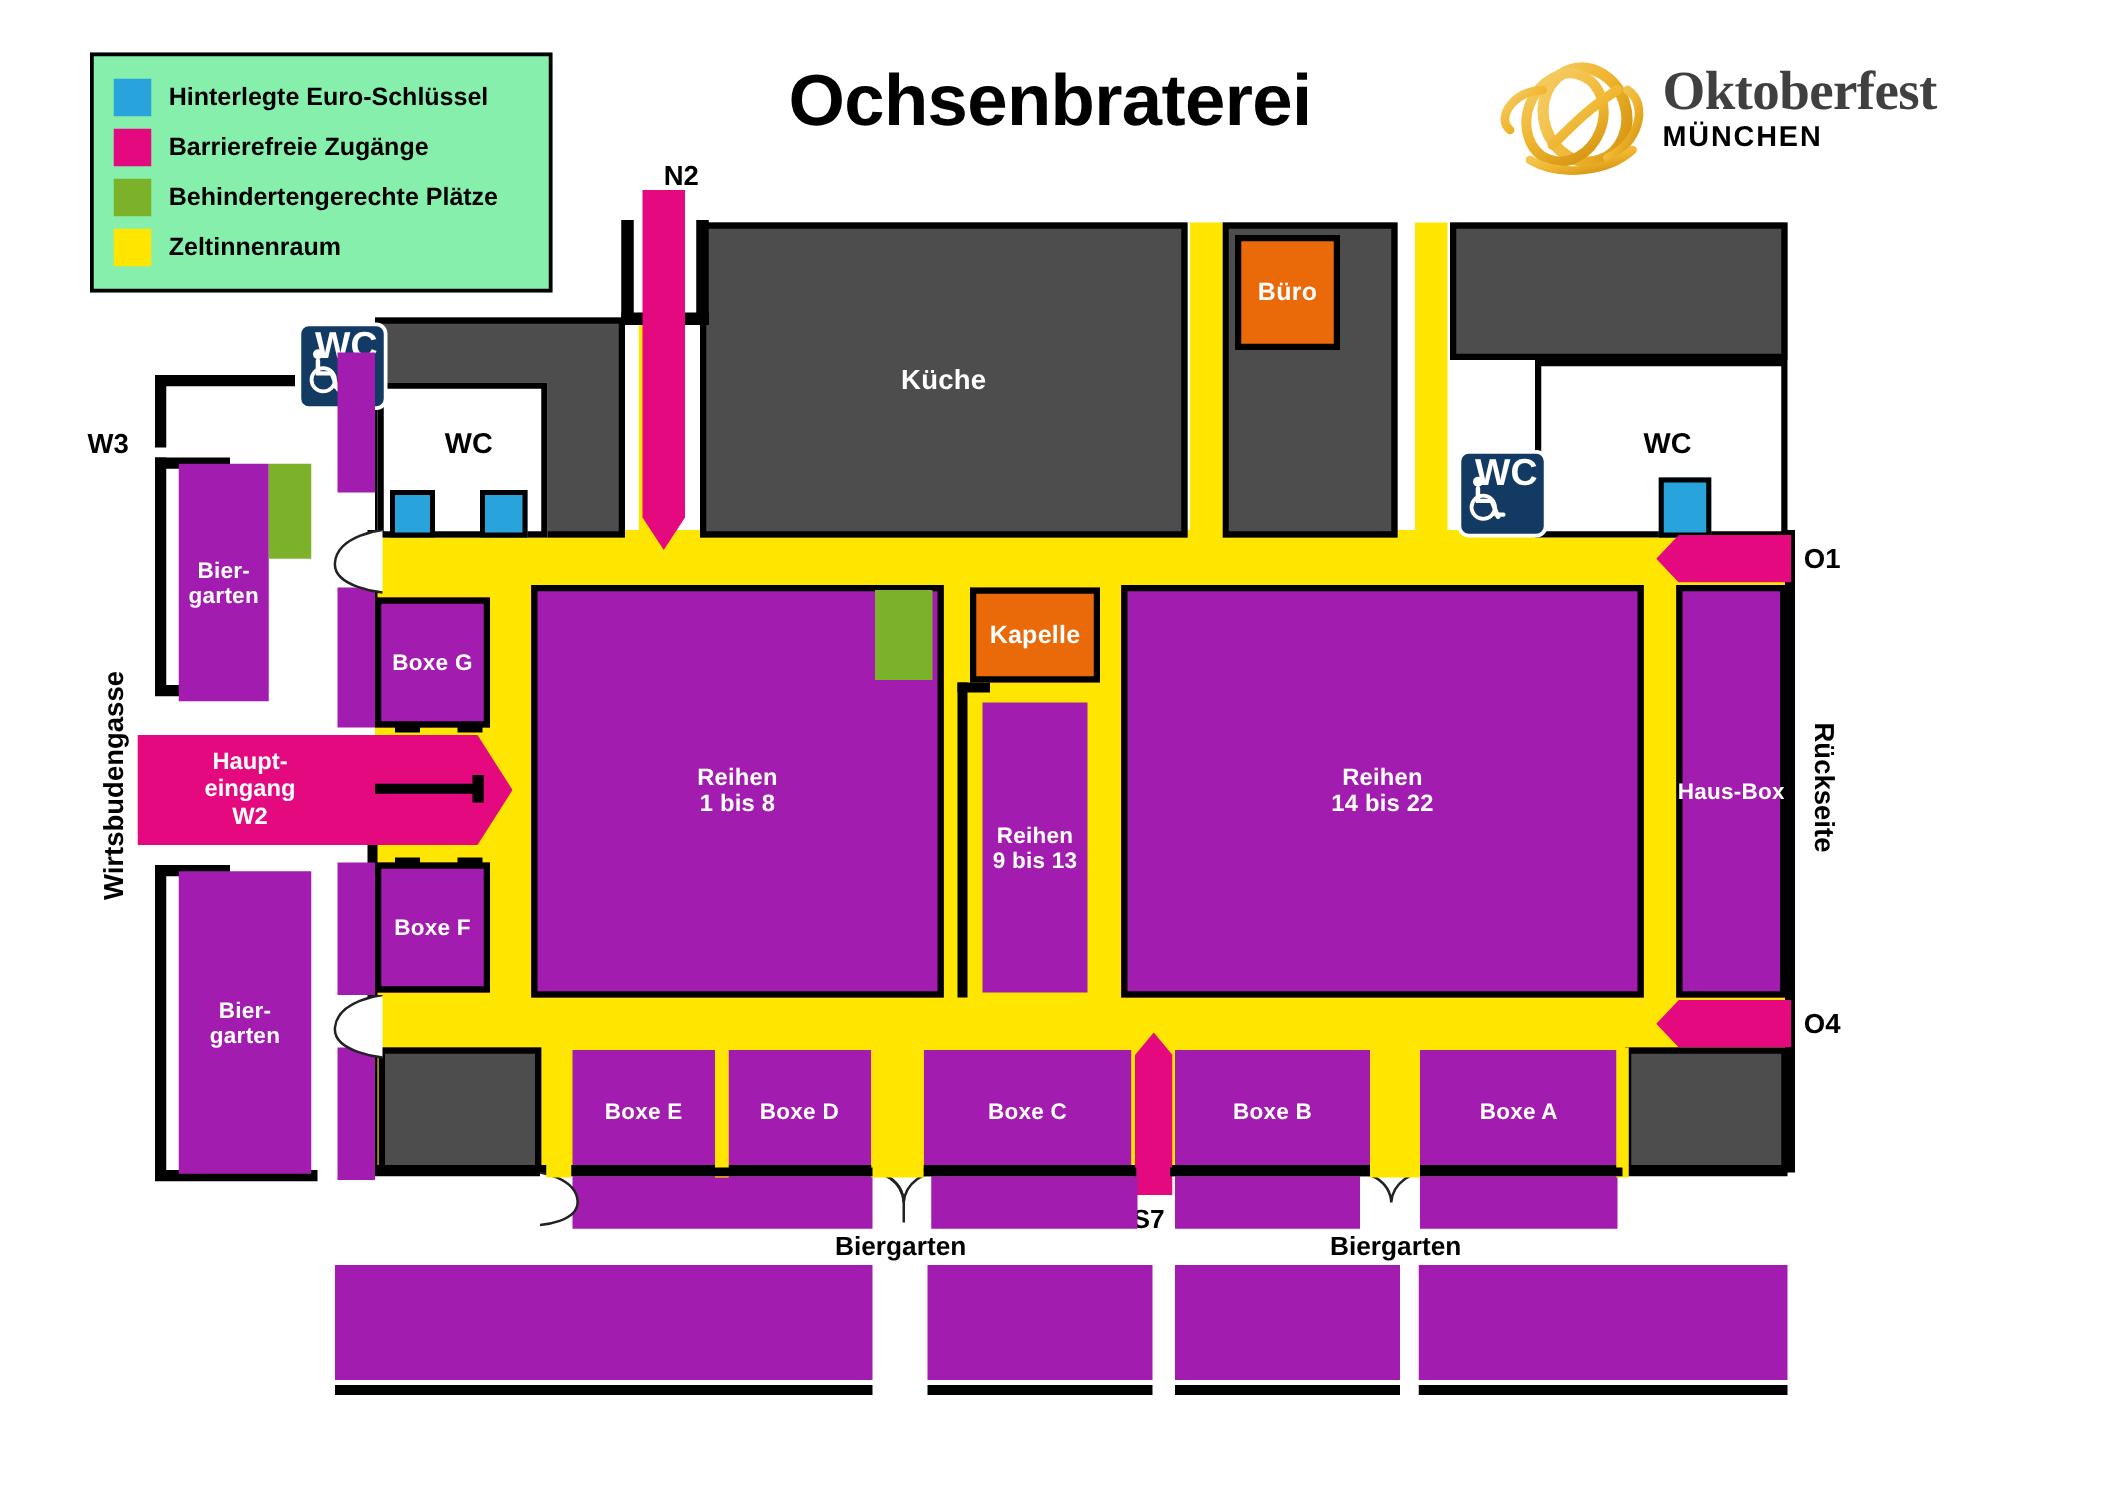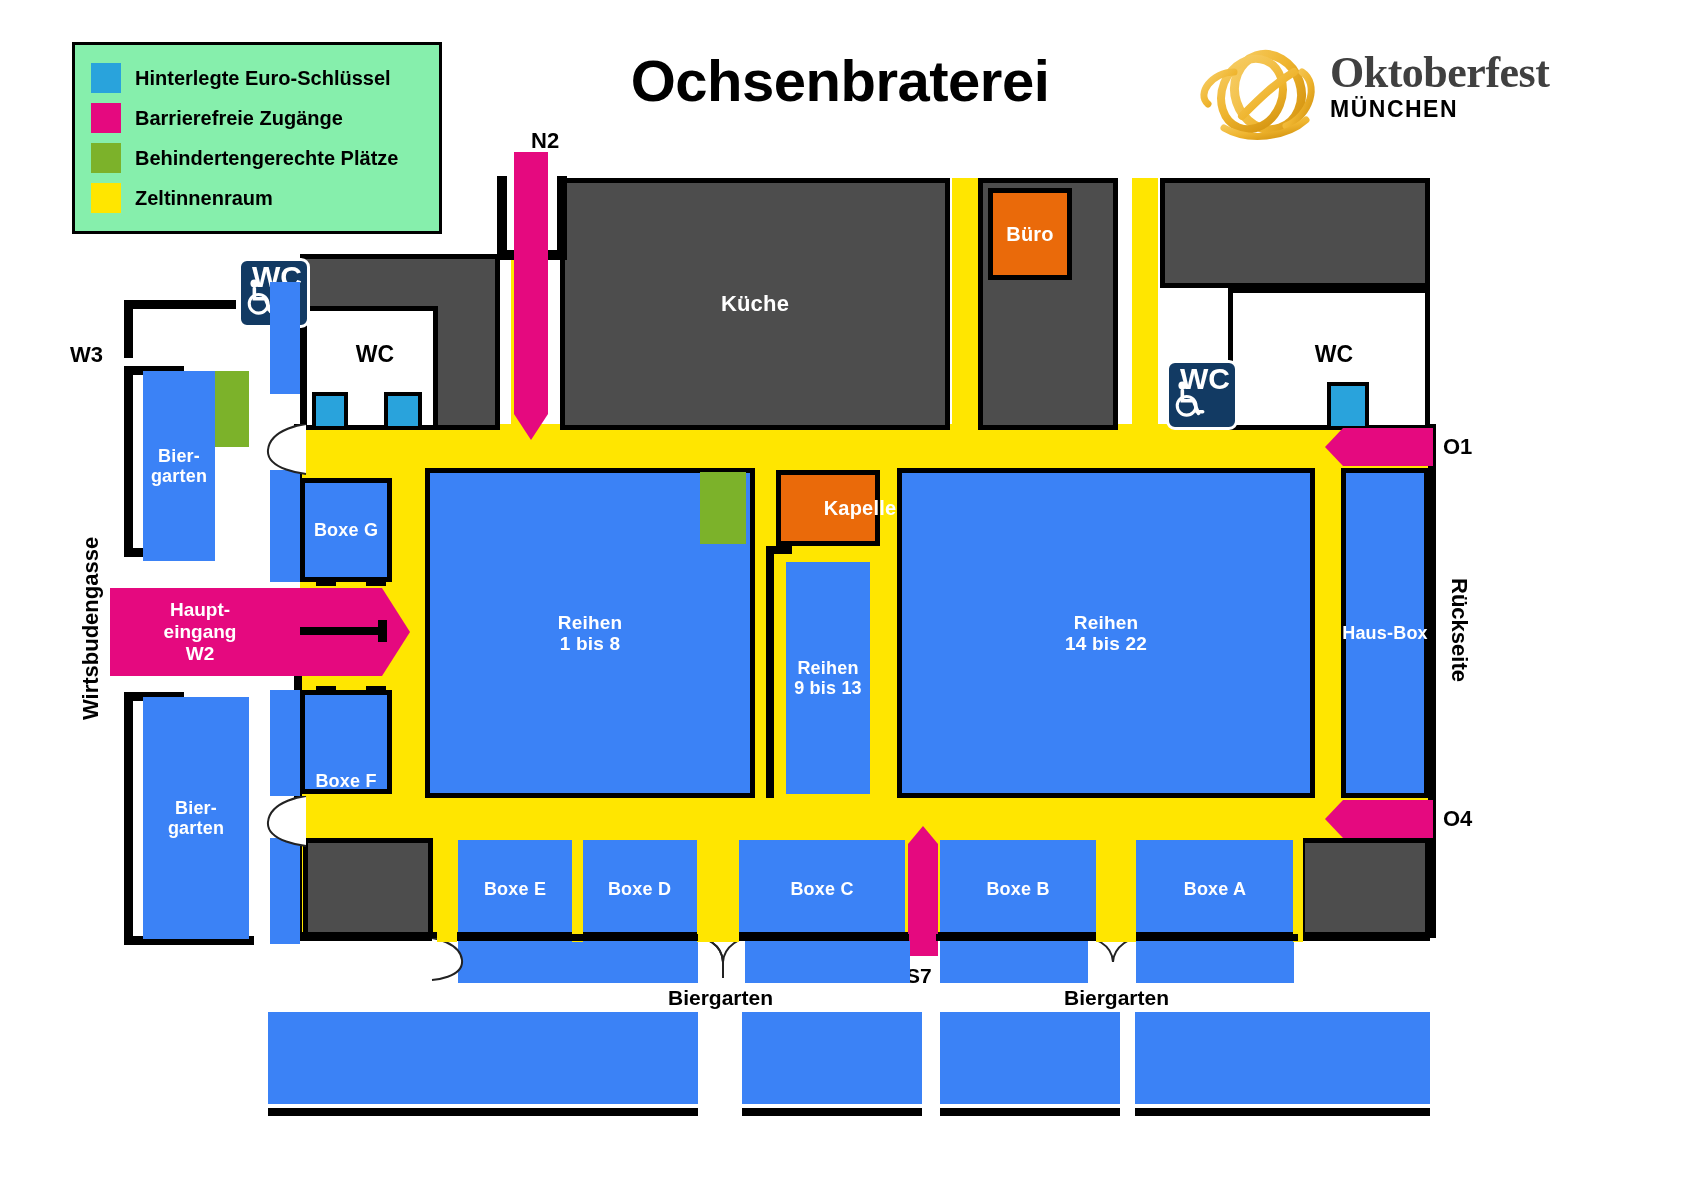--- a/index.html
+++ b/index.html
@@ -4,21 +4,21 @@
 <title>Ochsenbraterei – Oktoberfest Zeltplan</title>
 <style>
   html,body{margin:0;padding:0;background:#ffffff;}
   body{font-family:"Liberation Sans",sans-serif;}
   #stage{position:relative;width:1684px;height:1190px;background:#fff;overflow:hidden;}
 
   .abs{position:absolute;box-sizing:border-box;}
 
   
   .c-yellow{background:#FFE600;}
-  .c-purple{background:#3b82f6;}
+  .c-purple{background:#a21caf;}
   .c-grey{background:#4D4D4D;}
   .c-orange{background:#EA6A0A;}
   .c-pink{background:#E5097F;}
   .c-blue{background:#29A3DC;}
   .c-green{background:#7CB22A;}
   .c-white{background:#ffffff;}
   .c-black{background:#000000;}
 
   .blk{border:5px solid #000;}
   .blk3{border:4px solid #000;}
@@ -186,21 +186,21 @@
   <div class="abs c-purple blk" style="left:425px;top:468px;width:330px;height:330px;">
     <div class="lbl" style="width:100%;height:100%;flex-direction:column;">
       <span>Reihen</span>
       <span>1 bis 8</span>
     </div>
   </div>
 
   <div class="abs c-green" style="left:700px;top:472px;width:46px;height:72px;"></div>
 
   <div class="abs c-orange blk" style="left:776px;top:470px;width:104px;height:76px;">
-    <div class="lbl lbl-20" style="width:100%;height:100%;padding-left:32px;">Kapelle</div>
+    <div class="lbl lbl-20" style="width:100%;height:100%;">Kapelle</div>
   </div>
 
   <div class="abs c-purple" style="left:786px;top:562px;width:84px;height:232px;">
     <div class="lbl lbl-18" style="width:100%;height:100%;flex-direction:column;">
       <span>Reihen</span>
       <span>9 bis 13</span>
     </div>
   </div>
 
   <div class="abs" style="left:766px;top:546px;width:8px;height:252px;background:#000;"></div>
@@ -218,21 +218,21 @@
       <span>Haus-</span>
       <span>Box</span>
     </div>
   </div>
 
   <div class="abs c-purple blk" style="left:300px;top:478px;width:92px;height:104px;">
     <div class="lbl lbl-18" style="width:100%;height:100%;">Boxe G</div>
   </div>
 
   <div class="abs c-purple blk" style="left:300px;top:690px;width:92px;height:104px;">
-    <div class="lbl lbl-18" style="width:100%;height:100%;margin-top:39px;">Boxe F</div>
+    <div class="lbl lbl-18" style="width:100%;height:100%;">Boxe F</div>
   </div>
 
   <div class="abs c-grey blk" style="left:303px;top:838px;width:130px;height:100px;"></div>
 
   <div class="abs c-purple" style="left:458px;top:840px;width:114px;height:98px;">
     <div class="lbl lbl-18" style="width:100%;height:100%;">Boxe E</div>
   </div>
   <div class="abs c-purple" style="left:582px;top:840px;width:115px;height:98px;">
     <div class="lbl lbl-18" style="width:100%;height:100%;">Boxe D</div>
   </div>

